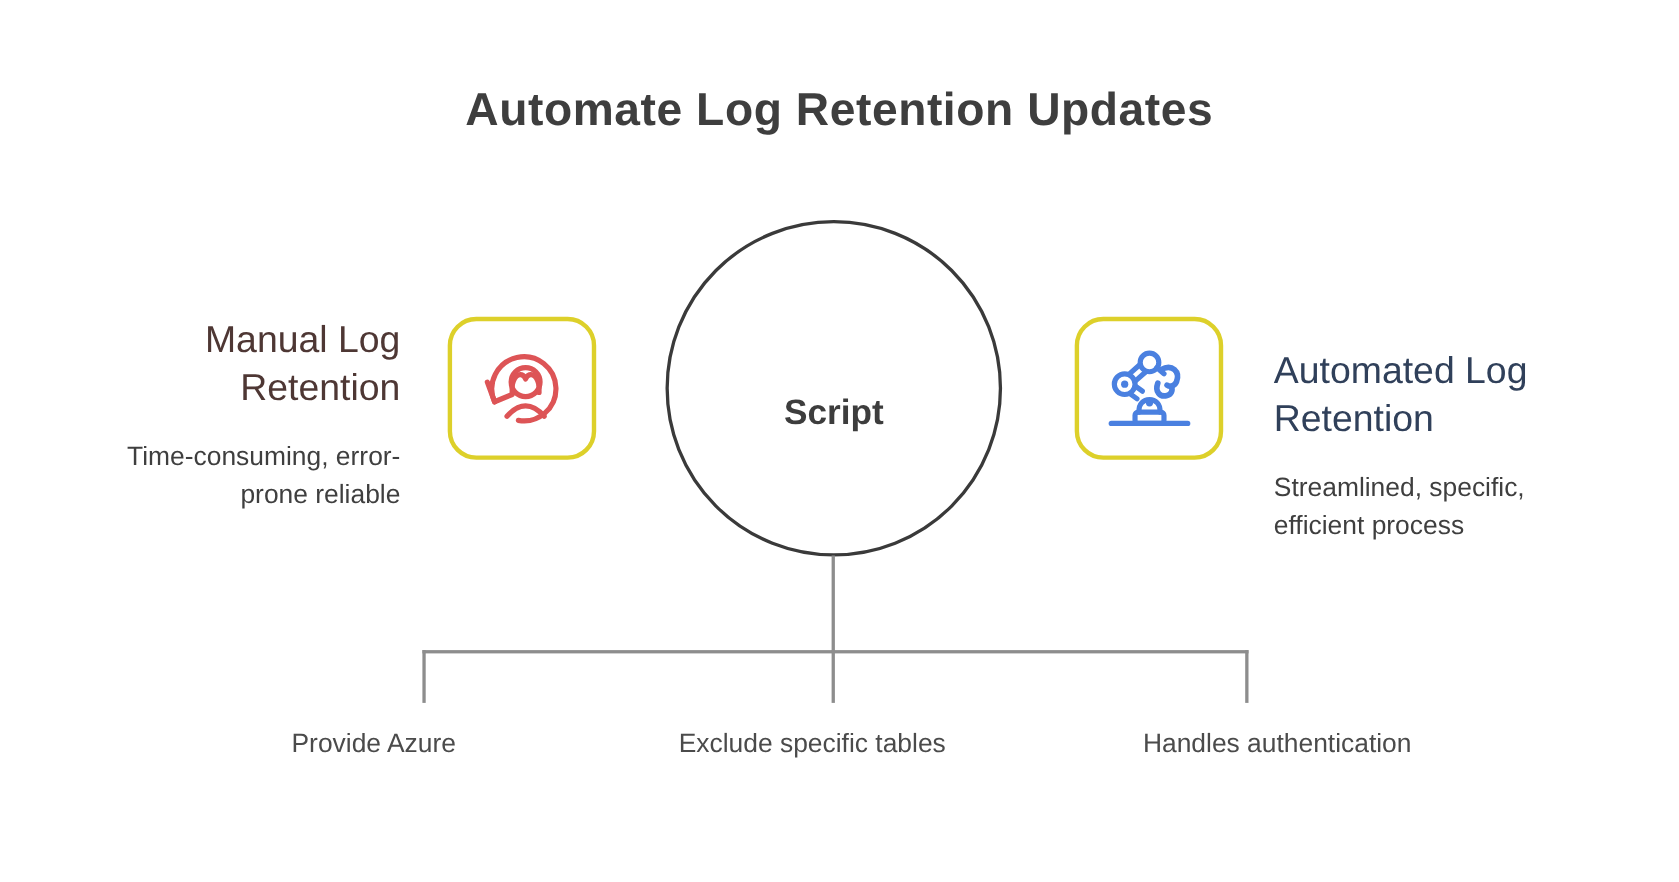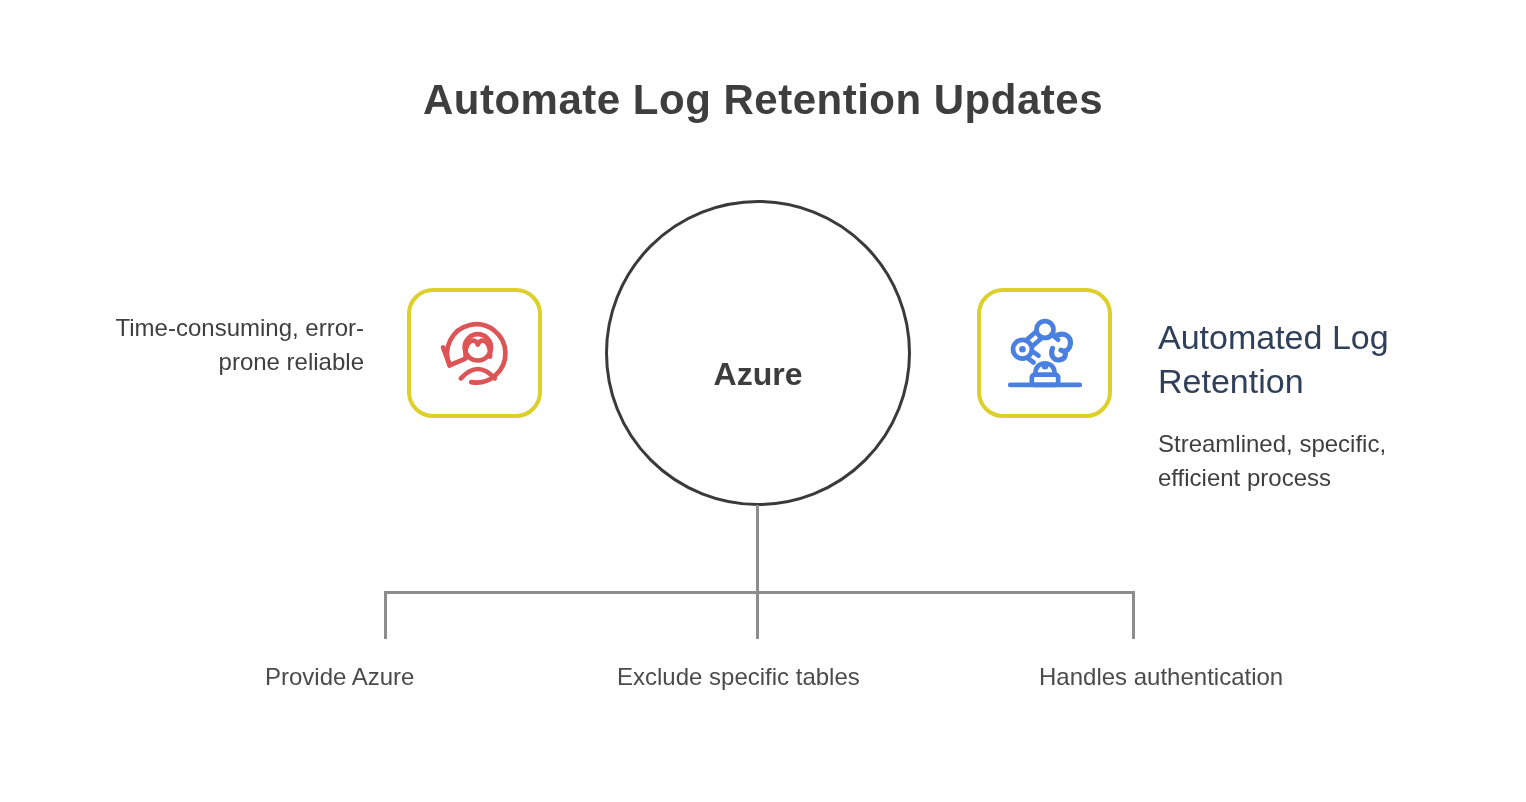--- a/index.html
+++ b/index.html
@@ -109,20 +109,21 @@
   .b3 { left: 1039px; width: 280px; }
 </style>
 </head>
 <body>
 
 <div class="canvas">
 
   <h1 class="title">Automate Log Retention Updates</h1>
 
   <div class="side-text left">
+    <div class="heading maroon">Manual Log Retention</div>
     <div class="desc">Time-consuming, error-prone reliable</div>
   </div>
 
   <div class="icon-box left-box">
     <svg viewBox="0 0 100 100" fill="none" stroke="#dd5456" stroke-width="5" stroke-linecap="round" stroke-linejoin="round">
 
       <path d="M 46 81 A 31 31 0 1 0 23 63"></path>
       <path d="M 23 63 L 16 44"></path>
       <path d="M 23 63 L 40 56"></path>
 
@@ -132,21 +133,21 @@
       <path d="M 40 47 L 40 54"></path>
       <path d="M 66 47 L 66 54"></path>
 
       <path d="M 35 77 Q 53 57 71 77"></path>
     </svg>
   </div>
 
   <div class="circle">
     <div class="circle-label">
       <br>
-      <span>Azure</span>
+      <span>Script</span>
     </div>
   </div>
 
   <div class="icon-box right-box">
     <svg viewBox="0 0 100 100" fill="none" stroke="#4a80e0" stroke-width="5" stroke-linecap="round" stroke-linejoin="round">
 
       <path d="M 13 84 L 87 84"></path>
 
       <rect x="36" y="73" width="28" height="11" rx="3"></rect>
 

